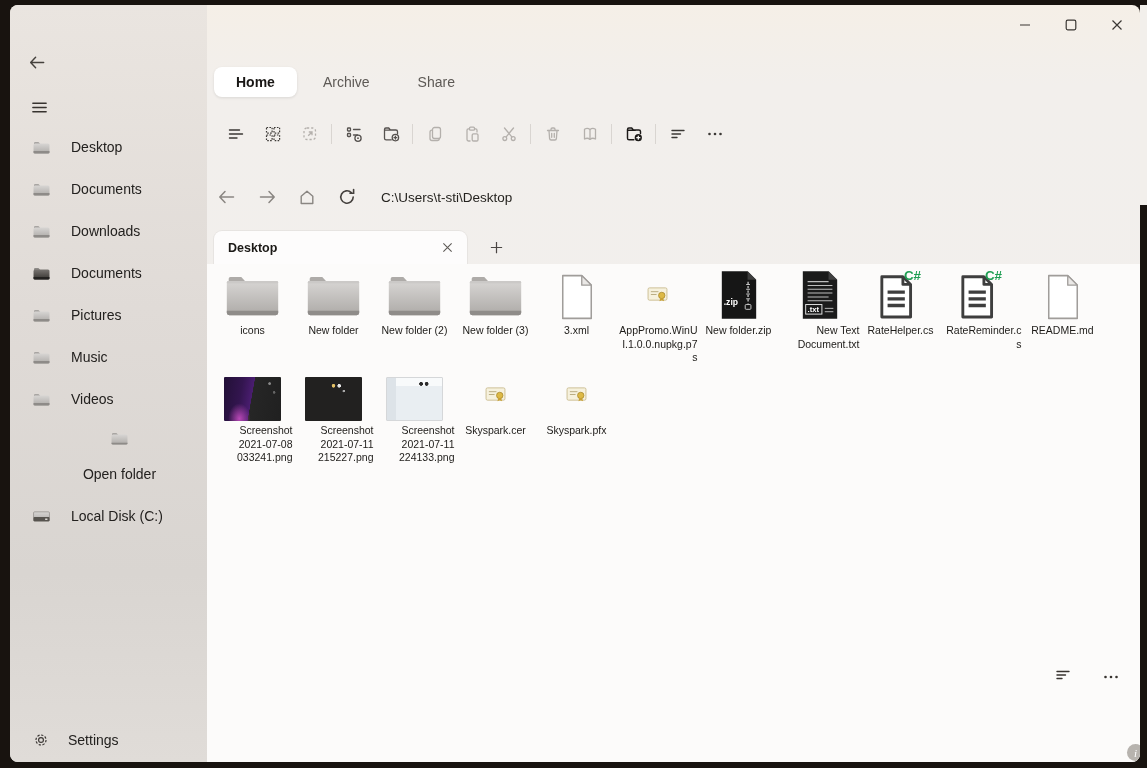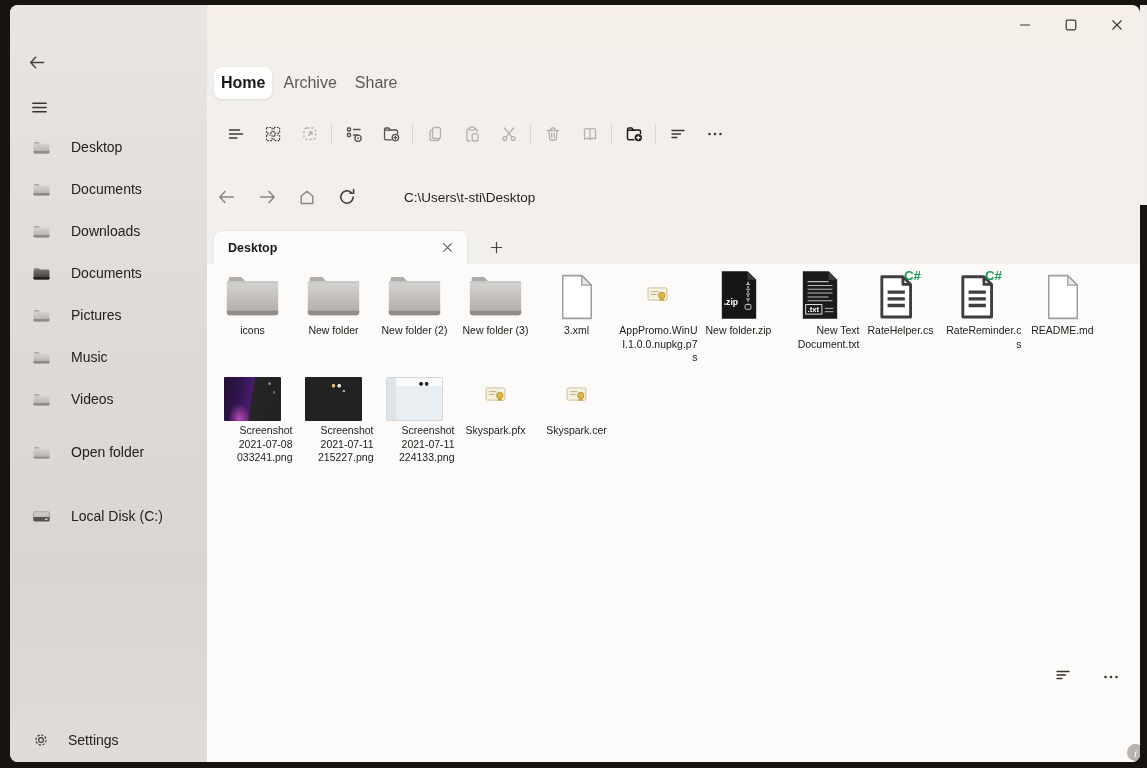--- a/index.html
+++ b/index.html
@@ -16,46 +16,46 @@
   }
   
   .sidebar{position:absolute;left:0;top:0;width:197px;height:100%;
     background:linear-gradient(180deg,#eae5e0 0%,#e0dbd7 40%,#d9d5d1 75%,#e0dcd8 100%);}
   .side-back{position:absolute;left:12px;top:44px;width:30px;height:26px;
     display:flex;align-items:center;justify-content:center;color:#45413d;cursor:pointer;background:none;border:none;padding:0;}
   .side-menu{position:absolute;left:14px;top:88px;width:30px;height:28px;
     display:flex;align-items:center;justify-content:center;color:#37332f;cursor:pointer;background:none;border:none;padding:0;}
   .side-items{position:absolute;left:0;top:121px;width:100%;display:flex;flex-direction:column;}
   .side-item{height:42px;display:flex;align-items:center;padding-left:22px;gap:20px;cursor:pointer;}
-  .side-item.gap1{margin-top:11px;}
+  .side-item.gap1{margin-top:11px;flex-direction:column;}
   .side-item.gap2{margin-top:22px;}
   .side-icon{width:19px;height:16px;display:flex;align-items:center;}
   .side-label{font-size:14px;color:#23211f;white-space:nowrap;}
   .settings-item{position:absolute;left:0;bottom:3px;width:100%;height:38px;
     display:flex;align-items:center;padding-left:22px;gap:17px;cursor:pointer;box-sizing:border-box;}
   
   .main{position:absolute;left:197px;top:0;right:0;bottom:0;}
   .winctl{position:absolute;top:0;right:0;height:40px;display:flex;}
   .wbtn{width:46px;height:40px;display:flex;align-items:center;justify-content:center;
     background:none;border:none;color:#3a3733;cursor:pointer;padding:0;}
   .ribbon-tabs{position:absolute;left:7px;top:62px;display:flex;align-items:center;gap:4px;}
-  .rtab{font-size:16px;color:#5d5955;padding:7px 7px;cursor:pointer;border-radius:8px;}
+  .rtab{font-size:14px;color:#5d5955;padding:7px 22px;cursor:pointer;border-radius:8px;}
   .rtab.active{background:#ffffff;font-weight:700;color:#191715;box-shadow:0 1px 3px rgba(0,0,0,.10);}
   .toolbar{position:absolute;left:10px;top:112px;display:flex;align-items:center;}
   .tbtn{width:37px;height:34px;display:flex;align-items:center;justify-content:center;
     background:none;border:none;padding:0;color:#3b3835;cursor:pointer;border-radius:5px;}
   .tbtn.dis{color:#b4b0ac;}
   .tbtn.mid{color:#56524f;}
   .tbtn.bold{color:#1c1a18;}
   .tsep{width:1px;height:20px;background:#d9d5d1;margin:0 3px;}
   .navbar{position:absolute;left:0;top:175px;height:34px;display:flex;align-items:center;}
   .nbtn{width:40px;height:30px;display:flex;align-items:center;justify-content:center;
     background:none;border:none;padding:0;color:#8a8682;cursor:pointer;border-radius:5px;}
   .nbtn.dark{color:#45413e;}
-  .npath{margin-left:37px;font-size:13.5px;color:#25231f;cursor:text;}
+  .npath{margin-left:14px;font-size:13.5px;color:#25231f;cursor:text;}
   .tabstrip{position:absolute;left:7px;top:226px;height:33px;display:flex;align-items:flex-end;}
   .ftab{width:253px;height:33px;background:#fdfcfc;border-radius:8px 8px 0 0;
     display:flex;align-items:center;padding:0 8px 0 14px;box-sizing:border-box;
     box-shadow:0 0 0 1px rgba(0,0,0,.045);cursor:pointer;}
   .ftab-label{font-size:12.5px;font-weight:700;color:#1b1916;flex:1;}
   .ftab-close{width:24px;height:24px;display:flex;align-items:center;justify-content:center;
     background:none;border:none;padding:0;color:#5f5b57;cursor:pointer;border-radius:4px;}
   .newtab{width:34px;height:28px;display:flex;align-items:center;justify-content:center;
     background:none;border:none;padding:0;margin:0 0 3px 12px;color:#4b4744;cursor:pointer;border-radius:5px;}
   
@@ -532,32 +532,32 @@
           </div>
           <div class="tile center">
             <div class="ibox">
               <svg viewBox="0 0 22 18" width="21" height="17">
                 <rect x="1" y="2" width="20" height="13" rx="1.5" fill="#f6f1dd" stroke="#cbbd92" stroke-width="1"></rect>
                 <path d="M4 6h8M4 9h6" stroke="#b7a97e" stroke-width="1"></path>
                 <circle cx="15.5" cy="10" r="3.4" fill="#ddb945" stroke="#a8862c" stroke-width=".8"></circle>
                 <path d="M14 13l-1 3.2 2.5-1.1 2.5 1.1-1-3.2" fill="#c8a032"></path>
               </svg>
             </div>
-            <div class="flabel">Skyspark.pfx</div>
+            <div class="flabel">Skyspark.cer</div>
           </div>
           <div class="tile center">
             <div class="ibox">
               <svg viewBox="0 0 22 18" width="21" height="17">
                 <rect x="1" y="2" width="20" height="13" rx="1.5" fill="#f6f1dd" stroke="#cbbd92" stroke-width="1"></rect>
                 <path d="M4 6h8M4 9h6" stroke="#b7a97e" stroke-width="1"></path>
                 <circle cx="15.5" cy="10" r="3.4" fill="#ddb945" stroke="#a8862c" stroke-width=".8"></circle>
                 <path d="M14 13l-1 3.2 2.5-1.1 2.5 1.1-1-3.2" fill="#c8a032"></path>
               </svg>
             </div>
-            <div class="flabel">Skyspark.cer</div>
+            <div class="flabel">Skyspark.pfx</div>
           </div>
         </div>
       <button class="p-sort">
         <svg viewBox="0 0 18 18" width="18" height="18" fill="none" stroke="currentColor" stroke-width="1.4" stroke-linecap="round">
             <path d="M3 5.5h12M3 9h8.5M3 12.5h5"></path>
           </svg>
       </button>
       <button class="p-more">
         <svg viewBox="0 0 18 18" width="18" height="18" fill="currentColor">
             <circle cx="3.5" cy="9" r="1.3"></circle>

